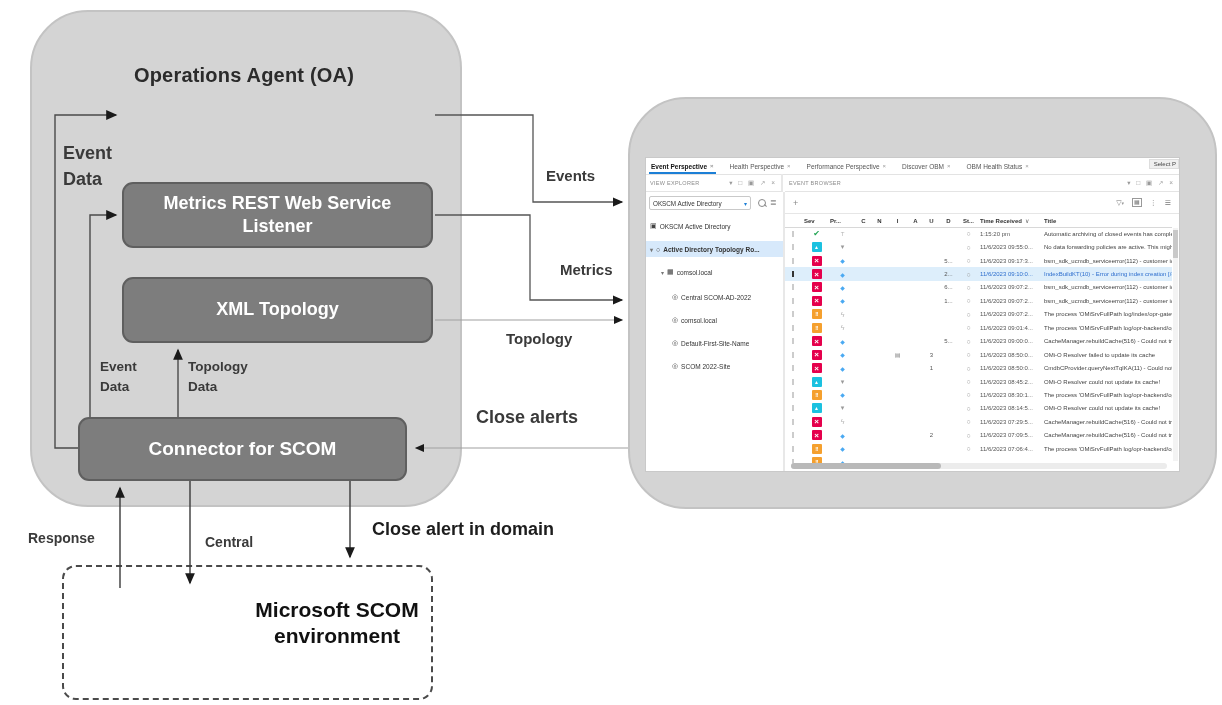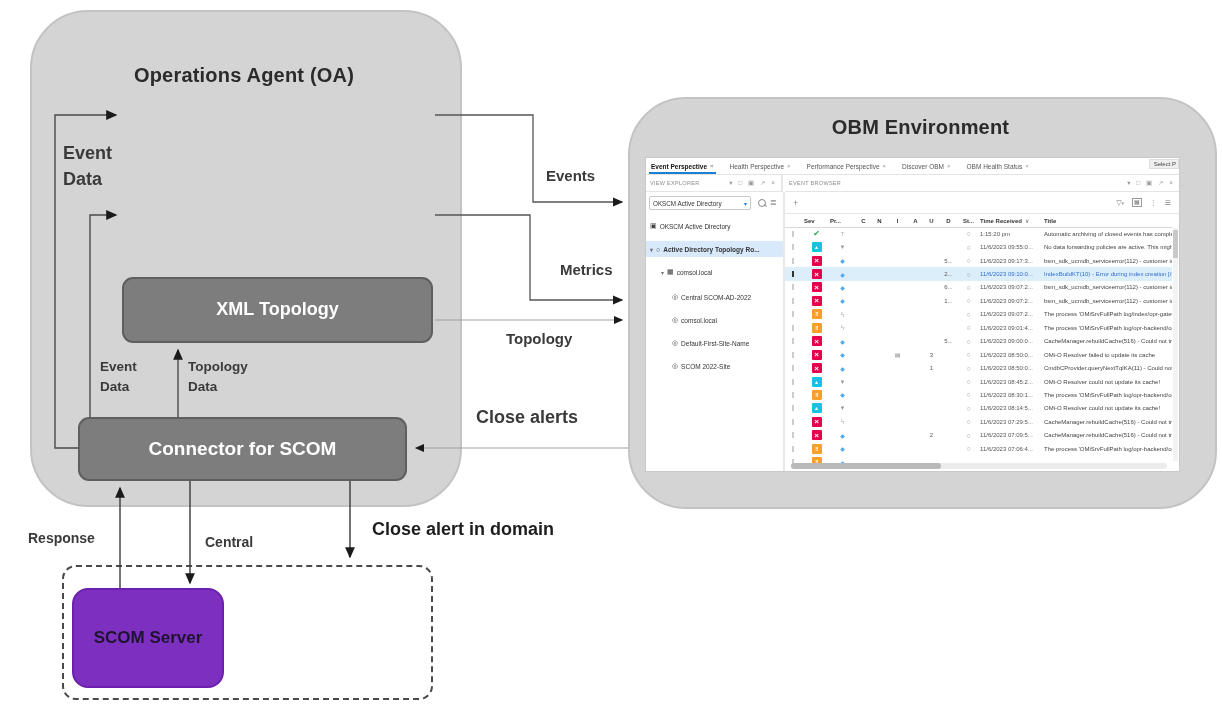--- a/index.html
+++ b/index.html
@@ -99,45 +99,45 @@
   .vscroll{position:absolute;right:1px;top:36px;width:5px;bottom:10px;background:#f3f3f3;}
   .vthumb{position:absolute;left:0;top:2px;width:5px;height:28px;background:#c9c9c9;}
 </style>
 </head>
 <body>
 
 <div class="canvas">
 
   <div id="oa-container" class="container-grey"></div>
   <div id="oa-title" class="big-title">Operations Agent (OA)</div>
+  <div id="box-metrics" class="gbox">
+      <span>Metrics REST Web Service Listener</span>
+    </div>
   <div id="box-xml" class="gbox">
       <span>XML Topology</span>
     </div>
   <div id="box-connector" class="gbox">
       <span>Connector for SCOM</span>
     </div>
 
   <div id="obm-container" class="container-grey"></div>
-  <div id="obm-title" class="big-title">OBM Environment</div>
 
   <div id="lbl-event-data" class="dlabel">Event Data</div>
   <div id="lbl-metric-data" class="dlabel">Event Data</div>
   <div id="lbl-topology-data" class="dlabel">Topology Data</div>
   <div id="lbl-events" class="dlabel">Events</div>
   <div id="lbl-metrics" class="dlabel">Metrics</div>
   <div id="lbl-topology" class="dlabel">Topology</div>
   <div id="lbl-close-alerts" class="dlabel">Close alerts</div>
   <div id="lbl-response" class="dlabel">Response</div>
   <div id="lbl-request" class="dlabel">Central</div>
   <div id="lbl-close-domain" class="dlabel">Close alert in domain</div>
 
   <div id="scom-env-box"></div>
-  <div id="scom-server">
-      <span>SCOM Server</span>
-    </div>
+  <div id="ms-env-label">Microsoft SCOM environment</div>
 
   <svg id="arrows" width="1222" height="705" viewBox="0 0 1222 705">
     <defs>
       <marker id="ah" markerWidth="9" markerHeight="8" refX="7" refY="3.5" orient="auto">
         <path d="M0,0 L8,3.5 L0,7 z" fill="#1a1a1a"></path>
       </marker>
     </defs>
     <path d="M78,448 H55 V115 H116" fill="none" stroke="#4a4a4a" stroke-width="1.4" marker-end="url(#ah)"></path>
     <path d="M90,417 V215 H116" fill="none" stroke="#4a4a4a" stroke-width="1.4" marker-end="url(#ah)"></path>
     <path d="M178,417 V350" fill="none" stroke="#4a4a4a" stroke-width="1.4" marker-end="url(#ah)"></path>

